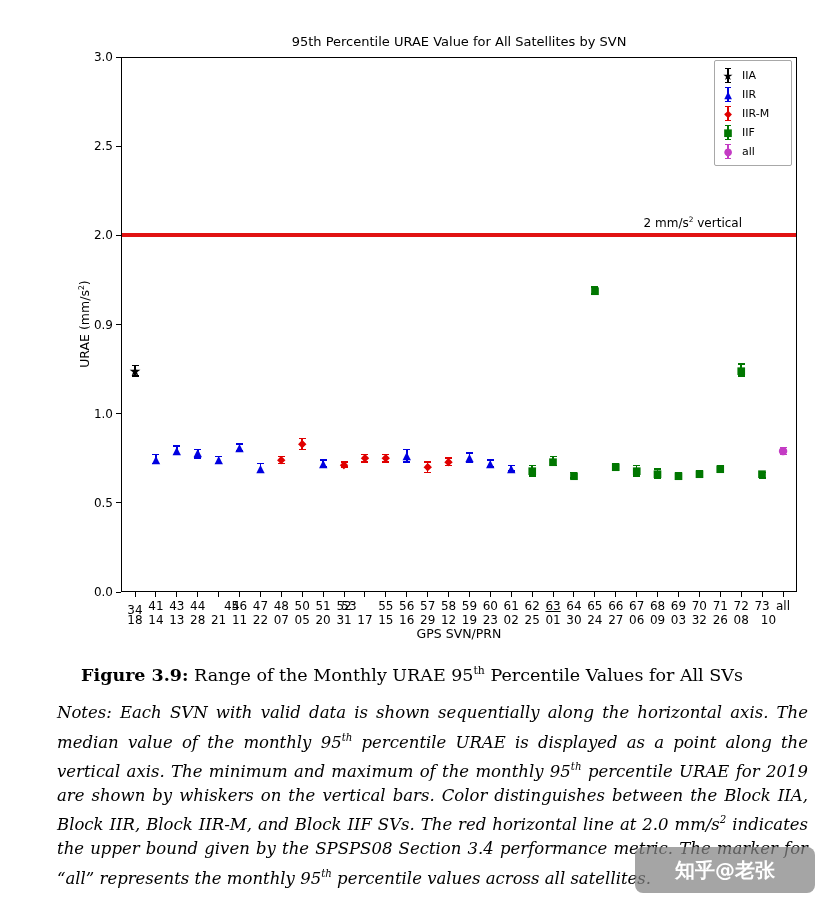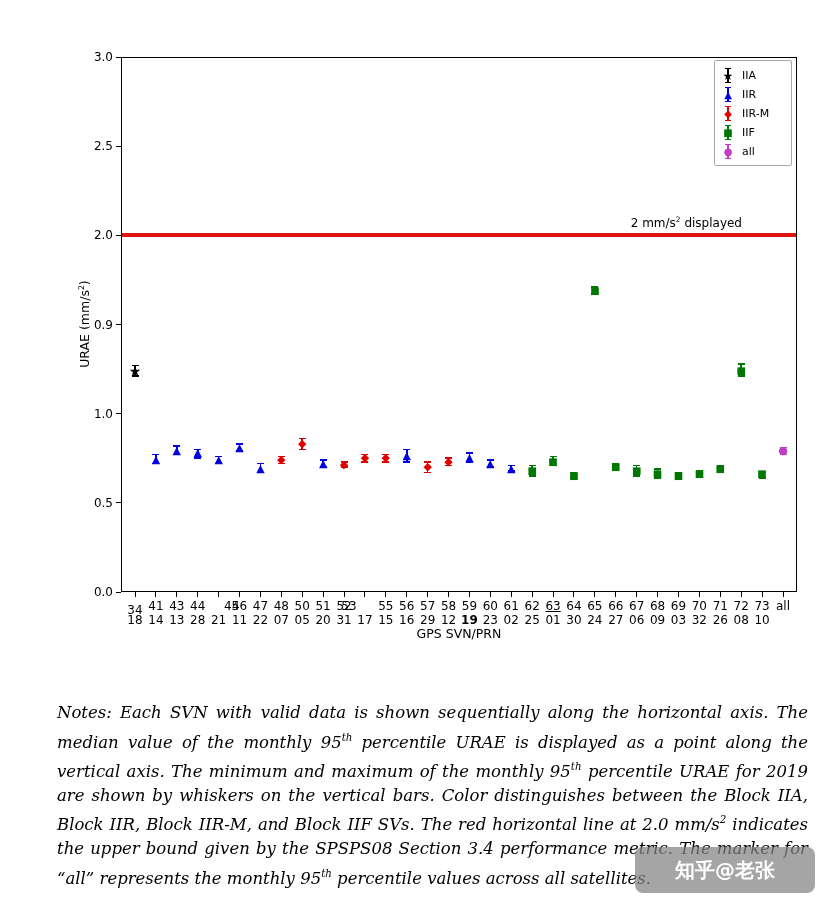--- a/index.html
+++ b/index.html
@@ -112,21 +112,21 @@
       <div class="abs xtick-label" style="left: 392.742px; top: 599px; width: 28px;">56</div>
       <div class="abs xtick-label" style="left: 392.742px; top: 613px; width: 28px;">16</div>
       <div class="abs" style="left: 427.145px; top: 592px; width: 1px; height: 5px; background: rgb(0, 0, 0);"></div>
       <div class="abs xtick-label" style="left: 413.645px; top: 599px; width: 28px;">57</div>
       <div class="abs xtick-label" style="left: 413.645px; top: 613px; width: 28px;">29</div>
       <div class="abs" style="left: 448.048px; top: 592px; width: 1px; height: 5px; background: rgb(0, 0, 0);"></div>
       <div class="abs xtick-label" style="left: 434.548px; top: 599px; width: 28px; text-align: center;">58</div>
       <div class="abs xtick-label" style="left: 434.548px; top: 613px; width: 28px;">12</div>
       <div class="abs" style="left: 468.952px; top: 592px; width: 1px; height: 5px; background: rgb(0, 0, 0);"></div>
       <div class="abs xtick-label" style="left: 455.452px; top: 599px; width: 28px;">59</div>
-      <div class="abs xtick-label" style="left: 455.452px; top: 613px; width: 28px; font-weight: bold;">19</div>
+      <div class="abs xtick-label" style="left: 455.452px; top: 613px; width: 28px;">19</div>
       <div class="abs" style="left: 489.855px; top: 592px; width: 1px; height: 5px; background: rgb(0, 0, 0);"></div>
       <div class="abs xtick-label" style="left: 476.355px; top: 599px; width: 28px;">60</div>
       <div class="abs xtick-label" style="left: 476.355px; top: 613px; width: 28px;">23</div>
       <div class="abs" style="left: 510.758px; top: 592px; width: 1px; height: 5px; background: rgb(0, 0, 0);"></div>
       <div class="abs xtick-label" style="left: 497.258px; top: 599px; width: 28px;">61</div>
       <div class="abs xtick-label" style="left: 497.258px; top: 613px; width: 28px;">02</div>
       <div class="abs" style="left: 531.661px; top: 592px; width: 1px; height: 5px; background: rgb(0, 0, 0);"></div>
       <div class="abs xtick-label" style="left: 518.161px; top: 599px; width: 28px;">62</div>
       <div class="abs xtick-label" style="left: 518.161px; top: 613px; width: 28px;">25</div>
       <div class="abs" style="left: 552.565px; top: 592px; width: 1px; height: 5px; background: rgb(0, 0, 0);"></div>
@@ -154,21 +154,21 @@
       <div class="abs xtick-label" style="left: 685.387px; top: 599px; width: 28px;">70</div>
       <div class="abs xtick-label" style="left: 685.387px; top: 613px; width: 28px;">32</div>
       <div class="abs" style="left: 719.79px; top: 592px; width: 1px; height: 5px; background: rgb(0, 0, 0);"></div>
       <div class="abs xtick-label" style="left: 706.29px; top: 599px; width: 28px;">71</div>
       <div class="abs xtick-label" style="left: 706.29px; top: 613px; width: 28px;">26</div>
       <div class="abs" style="left: 740.694px; top: 592px; width: 1px; height: 5px; background: rgb(0, 0, 0);"></div>
       <div class="abs xtick-label" style="left: 727.194px; top: 599px; width: 28px;">72</div>
       <div class="abs xtick-label" style="left: 727.194px; top: 613px; width: 28px;">08</div>
       <div class="abs" style="left: 761.597px; top: 592px; width: 1px; height: 5px; background: rgb(0, 0, 0);"></div>
       <div class="abs xtick-label" style="left: 748.097px; top: 599px; width: 28px;">73</div>
-      <div class="abs xtick-label" style="left: 748.097px; top: 613px; width: 28px;">10</div>
+      <div class="abs xtick-label" style="left: 748.097px; top: 613px; width: 28px; text-align: right;">10</div>
       <div class="abs" style="left: 782.5px; top: 592px; width: 1px; height: 5px; background: rgb(0, 0, 0);"></div>
       <div class="abs xtick-label" style="left: 769px; top: 599px; width: 28px;">all</div>
       <div class="abs" style="left: 122px; top: 233.333px; width: 674px; height: 4px; background: rgb(225, 18, 18);"></div>
       <div class="abs" style="left: 134.2px; top: 365.517px; width: 1.6px; height: 10.7px; background: rgb(0, 0, 0);"></div>
       <div class="abs" style="left: 131.5px; top: 364.717px; width: 7px; height: 1.6px; background: rgb(0, 0, 0);"></div>
       <div class="abs" style="left: 131.5px; top: 375.417px; width: 7px; height: 1.6px; background: rgb(0, 0, 0);"></div>
       <div class="abs marker" style="left: 127px; top: 362.867px; width: 16px; height: 16px; line-height: 16px; font-size: 14px; color: rgb(0, 0, 0);">★</div>
       <div class="abs" style="left: 155.103px; top: 454.683px; width: 1.6px; height: 8.91667px; background: rgb(0, 0, 224);"></div>
       <div class="abs" style="left: 152.403px; top: 453.883px; width: 7px; height: 1.6px; background: rgb(0, 0, 224);"></div>
       <div class="abs" style="left: 152.403px; top: 462.8px; width: 7px; height: 1.6px; background: rgb(0, 0, 224);"></div>
@@ -335,27 +335,29 @@
             <div class="vline" style="background: rgb(196, 59, 196);"></div>
             <div class="cap" style="top: 0.4px; background: rgb(196, 59, 196);"></div>
             <div class="cap" style="top: 14px; background: rgb(196, 59, 196);"></div>
             <div class="glyph" style="color: rgb(196, 59, 196); font-size: 10px;">●</div>
           </div>
           <div class="legend-label">all</div>
         </div>
       </div>
     </div>
 
+  <div class="abs chart-title">95th Percentile URAE Value for All Satellites by SVN</div>
 
   <div class="abs y-axis-label"><span>URAE (mm/s</span><sup>2</sup><span>)</span></div>
 
   <div class="abs x-axis-label">GPS SVN/PRN</div>
 
-  <div class="abs threshold-label"><span>2 mm/s</span><sup>2</sup><span> displayed</span></div>
-
+  <div class="abs threshold-label"><span>2 mm/s</span><sup>2</sup><span> vertical</span></div>
+
+  <div class="abs caption"><span class="cap-label">Figure 3.9:</span><span> Range of the Monthly URAE 95</span><sup>th</sup><span> Percentile Values for All SVs</span></div>
 
   <div id="notes" class="abs notes"><span>Notes: Each SVN with valid data is shown sequentially along the horizontal axis. The median value of the monthly 95</span><sup>th</sup><span> percentile URAE is displayed as a point along the vertical axis. The minimum and maximum of the monthly 95</span><sup>th</sup><span> percentile URAE for 2019 are shown by whiskers on the vertical bars. Color distinguishes between the Block IIA, Block IIR, Block IIR-M, and Block IIF SVs. The red horizontal line at 2.0 mm/s</span><sup>2</sup><span> indicates the upper bound given by the SPSPS08 Section 3.4 performance metric. The marker for “all” represents the monthly 95</span><sup>th</sup><span> percentile values across all satellites.</span></div>
 
   <div class="watermark abs">
       <span>知乎@老张</span>
     </div>
 
 </div>
 
 </body></html>

